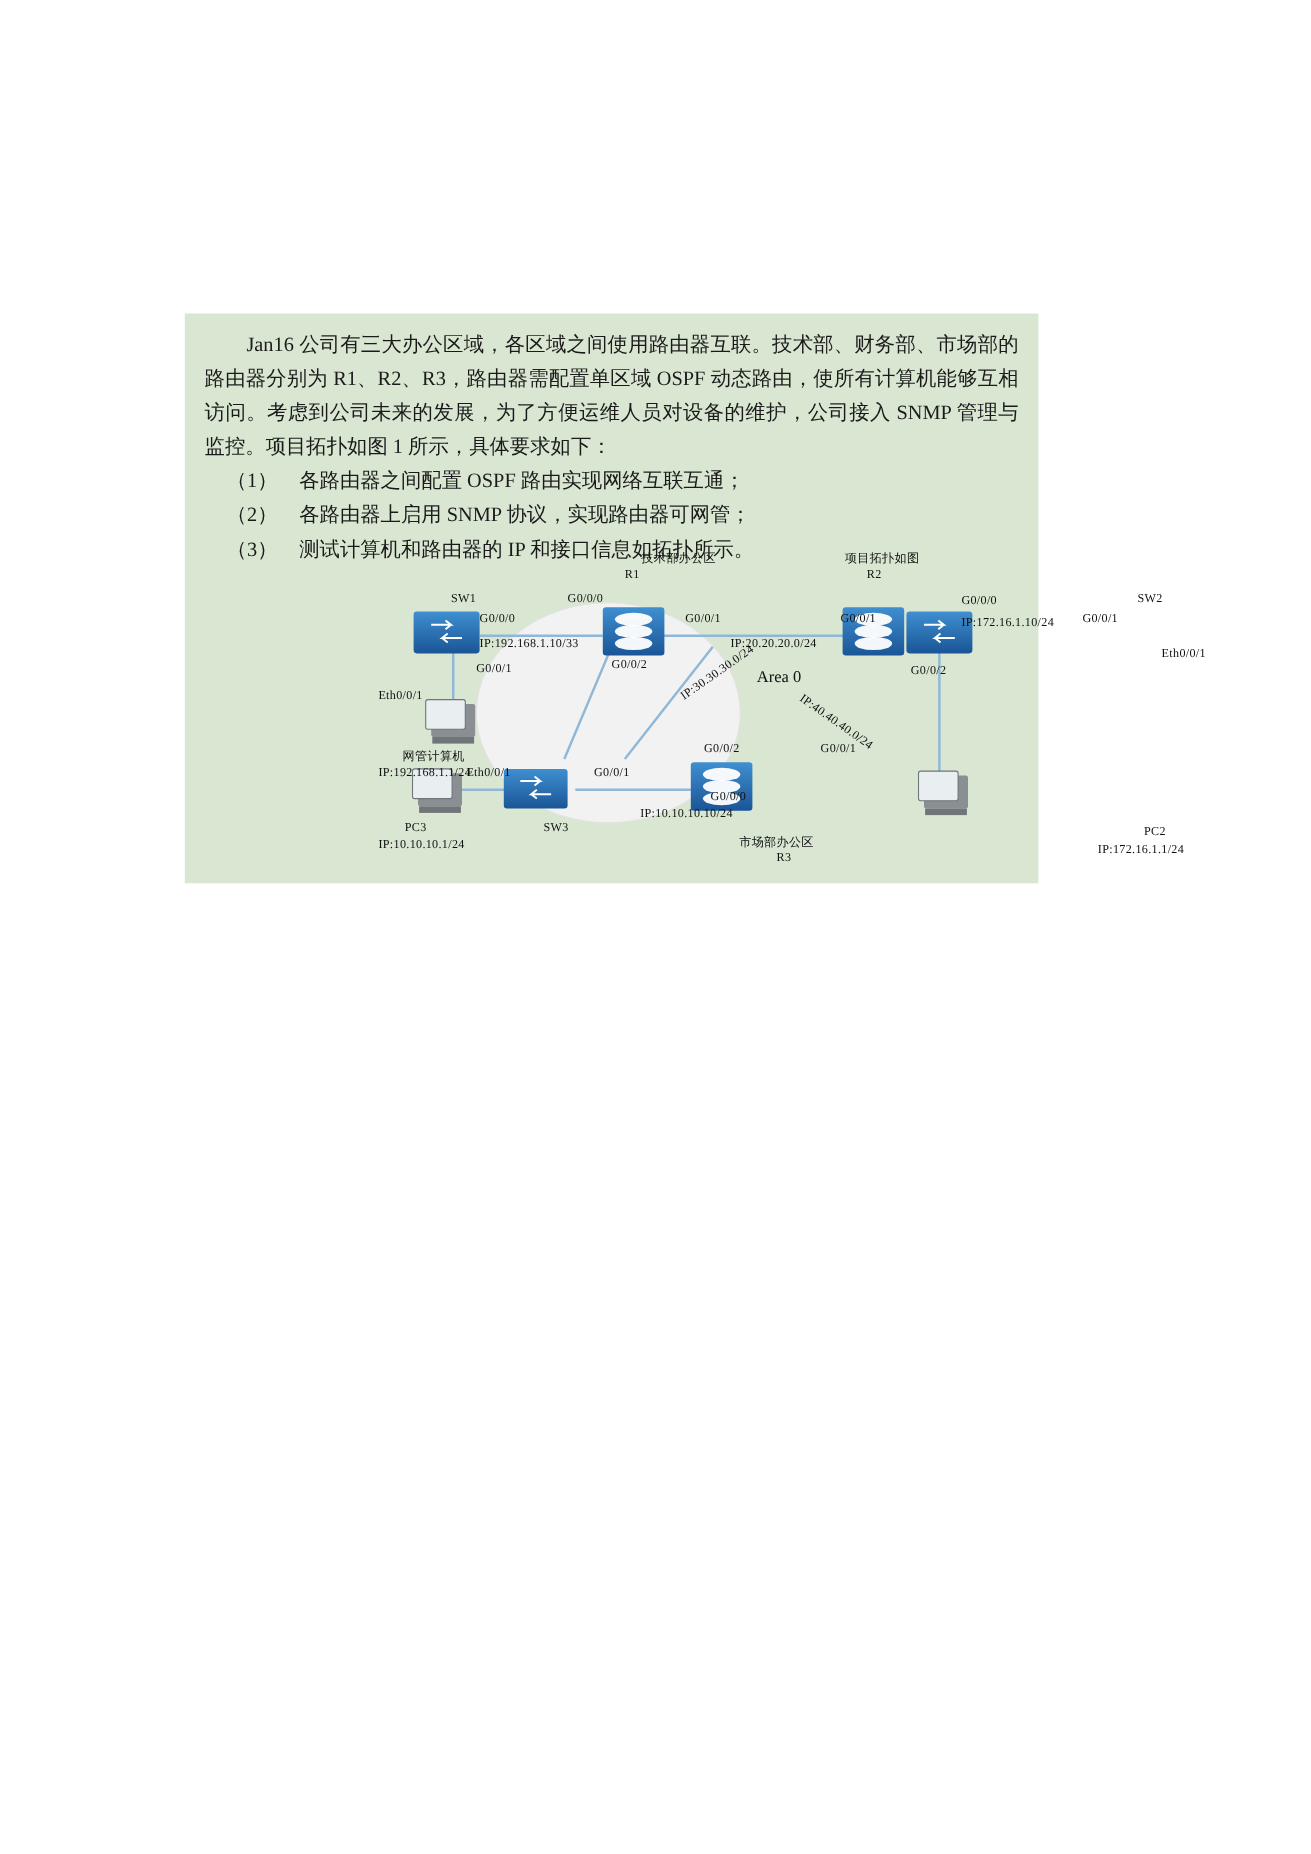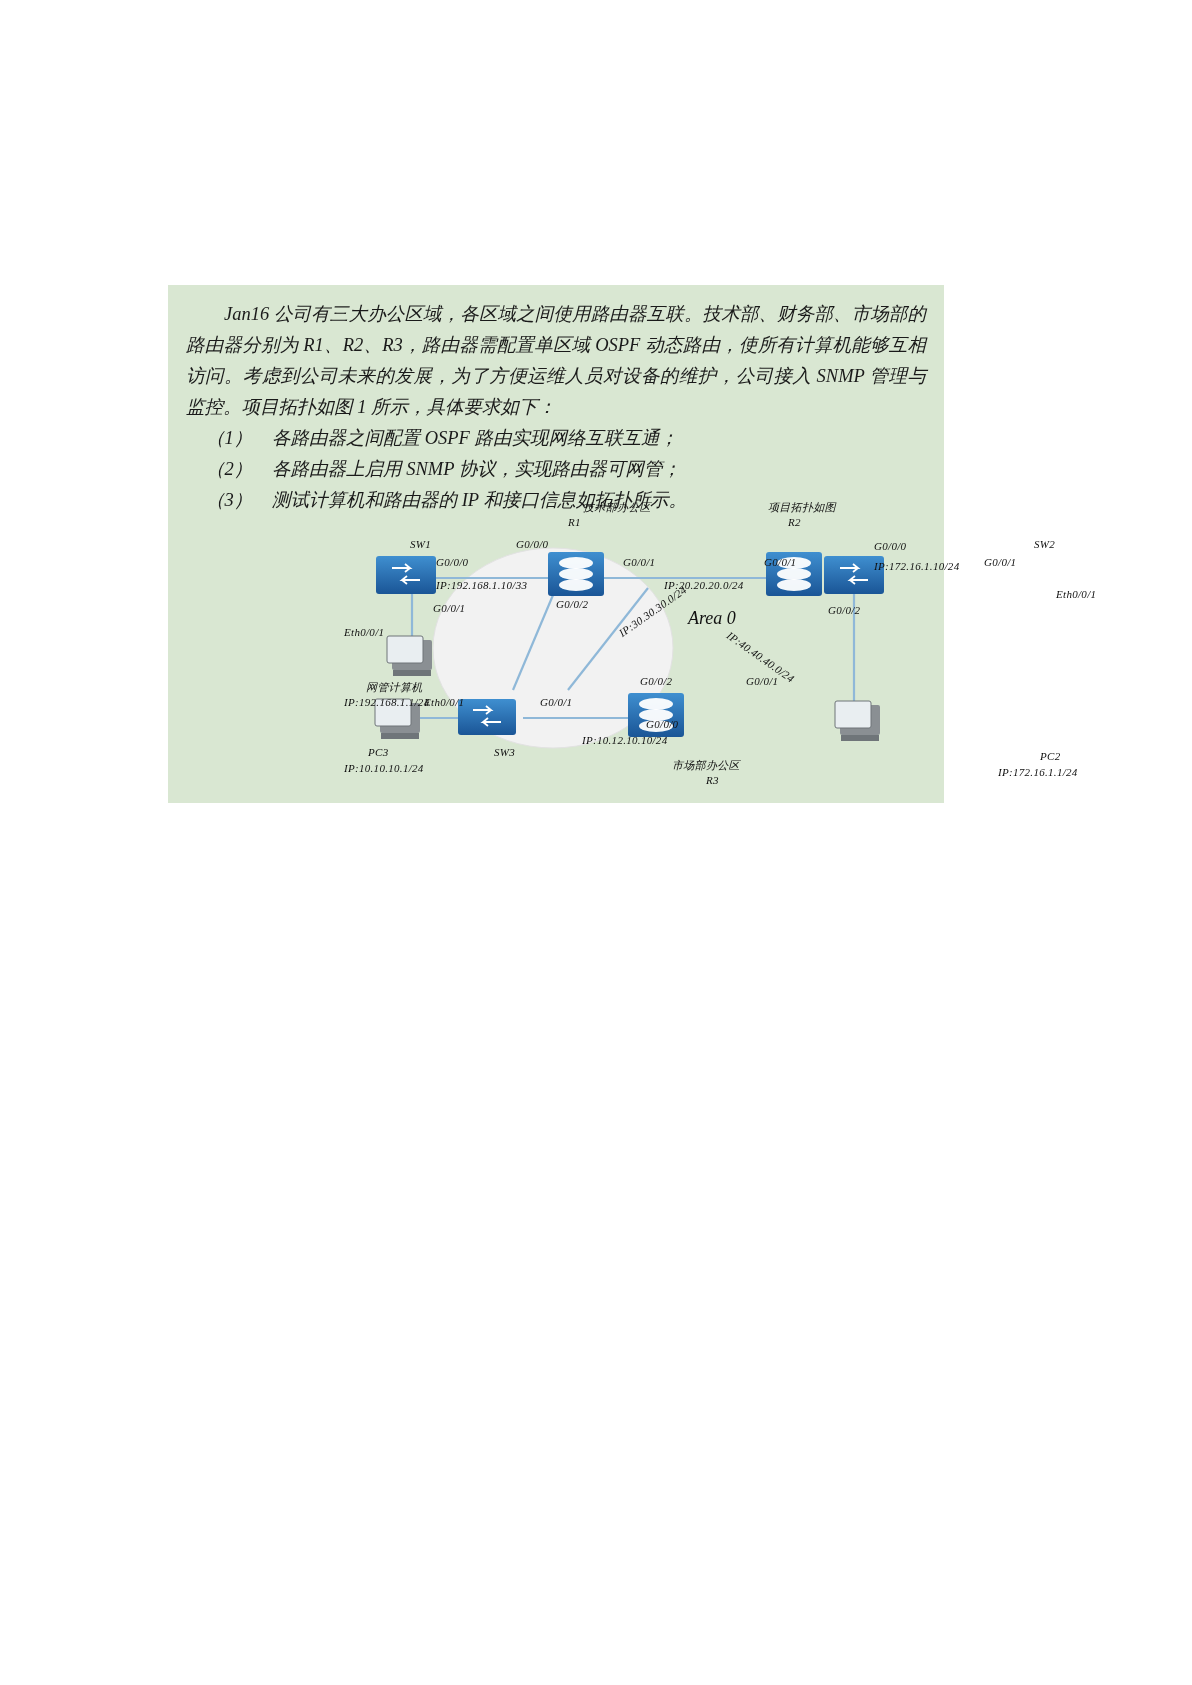--- a/index.html
+++ b/index.html
@@ -20,21 +20,20 @@
     height: 1685px;
     background: #ffffff;
   }
   #panel {
     position: absolute;
     left: 168px;
     top: 285px;
     width: 776px;
     height: 518px;
     background: #d9e7d2;
-    font-style: italic;
   }
   
   #textblock {
     position: absolute;
     left: 18px;
     top: 14px;
     width: 740px;
     font-size: 18.5px;
     line-height: 31px;
     color: #1a1a1a;
@@ -71,21 +70,21 @@
   .dlabel {
     position: absolute;
     font-family: "Liberation Serif", serif;
     font-size: 11px;
     color: #111;
     white-space: nowrap;
     letter-spacing: 0.3px;
   }
   .area-label {
     position: absolute;
-    font-size: 18px;
+    font-size: 15px;
     color: #111;
     font-family: "Liberation Serif", serif;
   }
   .rot-l {
     transform: rotate(-35deg);
     transform-origin: left center;
   }
   .rot-r {
     transform: rotate(35deg);
     transform-origin: left center;
@@ -228,21 +227,21 @@
       <div class="dlabel" style="left:830px; top:266px;">IP:172.16.1.1/24</div>
 
       <div class="area-label" style="left:520px; top:108px;">Area 0</div>
 
       <div class="dlabel rot-l" style="left:452px; top:128px;">IP:30.30.30.0/24</div>
       <div class="dlabel rot-r" style="left:560px; top:128px;">IP:40.40.40.0/24</div>
 
       <div class="dlabel" style="left:472px; top:175px;">G0/0/2</div>
       <div class="dlabel" style="left:578px; top:175px;">G0/0/1</div>
       <div class="dlabel" style="left:478px; top:218px;">G0/0/0</div>
-      <div class="dlabel" style="left:414px; top:234px;">IP:10.12.10.10/24</div>
+      <div class="dlabel" style="left:414px; top:234px;">IP:10.10.10.10/24</div>
       <div class="dlabel" style="left:504px; top:258px;">市场部办公区</div>
       <div class="dlabel" style="left:538px; top:274px;">R3</div>
 
       <div class="dlabel" style="left:256px; top:196px;">Eth0/0/1</div>
       <div class="dlabel" style="left:372px; top:196px;">G0/0/1</div>
       <div class="dlabel" style="left:326px; top:246px;">SW3</div>
       <div class="dlabel" style="left:200px; top:246px;">PC3</div>
       <div class="dlabel" style="left:176px; top:262px;">IP:10.10.10.1/24</div>
     </div>
 

